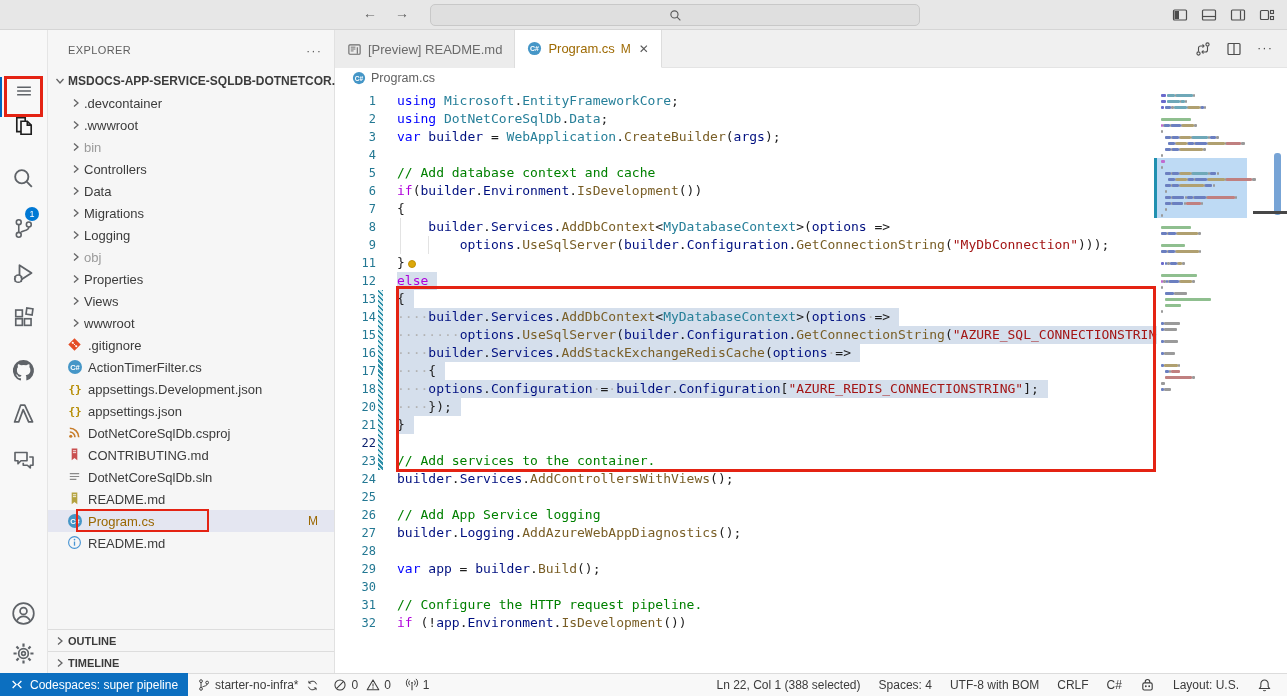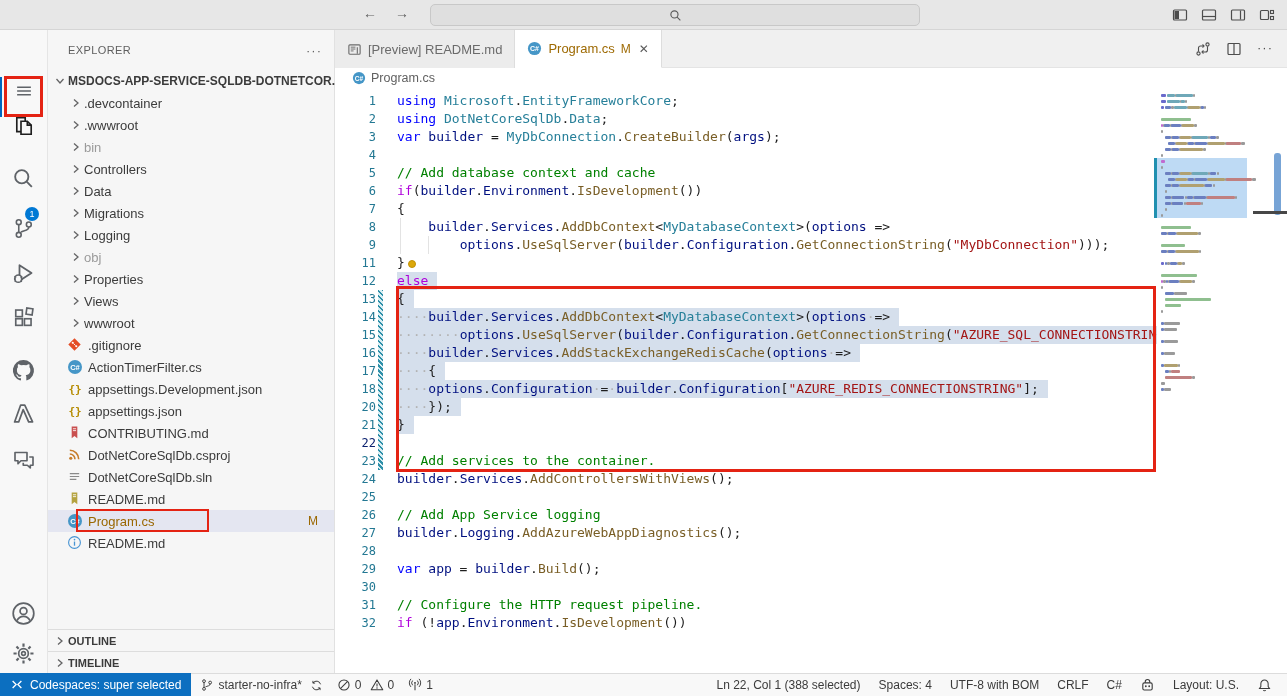--- a/index.html
+++ b/index.html
@@ -341,34 +341,34 @@
           <span class="ficon">
             <svg width="16" height="16" viewBox="0 0 16 16">
               <text x="8" y="12" text-anchor="middle" font-size="11" font-family="DejaVu Sans Mono,monospace" font-weight="bold" fill="#b58b00">{}</text>
             </svg>
           </span>
           <span class="lbl">appsettings.json</span>
         </div>
         <div class="trow file">
           <span class="ficon">
             <svg width="15" height="15" viewBox="0 0 16 16">
+              <circle cx="4" cy="12" r="1.7" fill="#c77c29"></circle>
+              <path d="M3 7.5a5.5 5.5 0 0 1 5.5 5.5M3 3.5a9.5 9.5 0 0 1 9.5 9.5" fill="none" stroke="#c77c29" stroke-width="1.7"></path>
+            </svg>
+          </span>
+          <span class="lbl">DotNetCoreSqlDb.csproj</span>
+        </div>
+        <div class="trow file">
+          <span class="ficon">
+            <svg width="15" height="15" viewBox="0 0 16 16">
               <path d="M5 1.5h6V14l-3-2.4L5 14z" fill="#c94f4f"></path>
               <path d="M6.3 4h3.4M6.3 6h3.4" stroke="#fff" stroke-width=".9"></path>
             </svg>
           </span>
           <span class="lbl">CONTRIBUTING.md</span>
-        </div>
-        <div class="trow file">
-          <span class="ficon">
-            <svg width="15" height="15" viewBox="0 0 16 16">
-              <circle cx="4" cy="12" r="1.7" fill="#c77c29"></circle>
-              <path d="M3 7.5a5.5 5.5 0 0 1 5.5 5.5M3 3.5a9.5 9.5 0 0 1 9.5 9.5" fill="none" stroke="#c77c29" stroke-width="1.7"></path>
-            </svg>
-          </span>
-          <span class="lbl">DotNetCoreSqlDb.csproj</span>
         </div>
         <div class="trow file">
           <span class="ficon">
             <svg width="15" height="15" viewBox="0 0 16 16">
               <path d="M3 5h10M3 8h10M3 11h7" stroke="#8a8a8a" stroke-width="1.3"></path>
             </svg>
           </span>
           <span class="lbl">DotNetCoreSqlDb.sln</span>
         </div>
         <div class="trow file">
@@ -470,21 +470,21 @@
             <text x="8" y="11" text-anchor="middle" font-size="7.5" font-family="Liberation Sans,sans-serif" font-weight="bold" fill="#fff">C#</text>
           </svg>
         </span>
       <span>Program.cs</span>
     </div>
     <div class="ebody">
       <div class="changebar"></div>
       <div class="code" id="code">
           <div class="cline"><span class="ln">1</span><span class="ct"><span class="tk-k">using</span><span class="tk-p"> </span><span class="tk-t">Microsoft</span><span class="tk-p">.</span><span class="tk-t">EntityFrameworkCore</span><span class="tk-p">;</span></span></div>
           <div class="cline"><span class="ln">2</span><span class="ct"><span class="tk-k">using</span><span class="tk-p"> </span><span class="tk-t">DotNetCoreSqlDb</span><span class="tk-p">.</span><span class="tk-t">Data</span><span class="tk-p">;</span></span></div>
-          <div class="cline"><span class="ln">3</span><span class="ct"><span class="tk-k">var</span><span class="tk-p"> </span><span class="tk-v">builder</span><span class="tk-p"> = </span><span class="tk-t">MyDbConnection</span><span class="tk-p">.</span><span class="tk-m">CreateBuilder</span><span class="tk-p">(</span><span class="tk-v">args</span><span class="tk-p">);</span></span></div>
+          <div class="cline"><span class="ln">3</span><span class="ct"><span class="tk-k">var</span><span class="tk-p"> </span><span class="tk-v">builder</span><span class="tk-p"> = </span><span class="tk-t">WebApplication</span><span class="tk-p">.</span><span class="tk-m">CreateBuilder</span><span class="tk-p">(</span><span class="tk-v">args</span><span class="tk-p">);</span></span></div>
           <div class="cline"><span class="ln">4</span><span class="ct"></span></div>
           <div class="cline"><span class="ln">5</span><span class="ct"><span class="tk-c">// Add database context and cache</span></span></div>
           <div class="cline"><span class="ln">6</span><span class="ct"><span class="tk-q">if</span><span class="tk-p">(</span><span class="tk-v">builder</span><span class="tk-p">.</span><span class="tk-v">Environment</span><span class="tk-p">.</span><span class="tk-m">IsDevelopment</span><span class="tk-p">())</span></span></div>
           <div class="cline"><span class="ln">7</span><span class="ct"><span class="tk-p">{</span></span></div>
           <div class="cline g1"><span class="ln">8</span><span class="ct"><span class="tk-p">    </span><span class="tk-v">builder</span><span class="tk-p">.</span><span class="tk-v">Services</span><span class="tk-p">.</span><span class="tk-m">AddDbContext</span><span class="tk-p">&lt;</span><span class="tk-t">MyDatabaseContext</span><span class="tk-p">&gt;(</span><span class="tk-v">options</span><span class="tk-p"> =&gt;</span></span></div>
           <div class="cline g2"><span class="ln">9</span><span class="ct"><span class="tk-p">        </span><span class="tk-v">options</span><span class="tk-p">.</span><span class="tk-m">UseSqlServer</span><span class="tk-p">(</span><span class="tk-v">builder</span><span class="tk-p">.</span><span class="tk-v">Configuration</span><span class="tk-p">.</span><span class="tk-m">GetConnectionString</span><span class="tk-p">(</span><span class="tk-s">"MyDbConnection"</span><span class="tk-p">)));</span></span></div>
           <div class="cline"><span class="ln">11</span><span class="ct"><span class="tk-p">}</span></span><span class="ydot"></span></div>
           <div class="cline sel"><span class="ln">12</span><span class="ct"><span class="tk-q">else</span></span></div>
           <div class="cline sel"><span class="ln">13</span><span class="ct"><span class="tk-p">{</span></span></div>
           <div class="cline sel g1"><span class="ln">14</span><span class="ct"><span class="tk-w">····</span><span class="tk-v">builder</span><span class="tk-p">.</span><span class="tk-v">Services</span><span class="tk-p">.</span><span class="tk-m">AddDbContext</span><span class="tk-p">&lt;</span><span class="tk-t">MyDatabaseContext</span><span class="tk-p">&gt;(</span><span class="tk-v">options</span><span class="tk-w">·</span><span class="tk-p">=&gt;</span></span></div>
@@ -775,21 +775,21 @@
 
   <div class="statusbar">
     <div class="st-left" id="st-left">
         <div class="st-remote">
           <span>
             <svg width="14" height="14" viewBox="0 0 16 16">
               <path d="M3 3.5L7 7.5 3 11.5" fill="none" stroke="#fff" stroke-width="1.5"></path>
               <path d="M13 3.5L9 7.5l4 4" fill="none" stroke="#fff" stroke-width="1.5"></path>
             </svg>
           </span>
-          <span>Codespaces: super selected</span>
+          <span>Codespaces: super pipeline</span>
         </div>
         <div class="st-item">
           <span>
             <svg width="14" height="14" viewBox="0 0 16 16">
               <circle cx="4.6" cy="3.6" r="1.6" fill="none" stroke="currentColor" stroke-width="1.1"></circle>
               <circle cx="4.6" cy="12.4" r="1.6" fill="none" stroke="currentColor" stroke-width="1.1"></circle>
               <circle cx="11.6" cy="5.2" r="1.6" fill="none" stroke="currentColor" stroke-width="1.1"></circle>
               <path d="M4.6 5.2v5.6M11.6 6.8c0 2.4-3.4 2.2-5.4 3.4" fill="none" stroke="currentColor" stroke-width="1.1"></path>
             </svg>
           </span>

